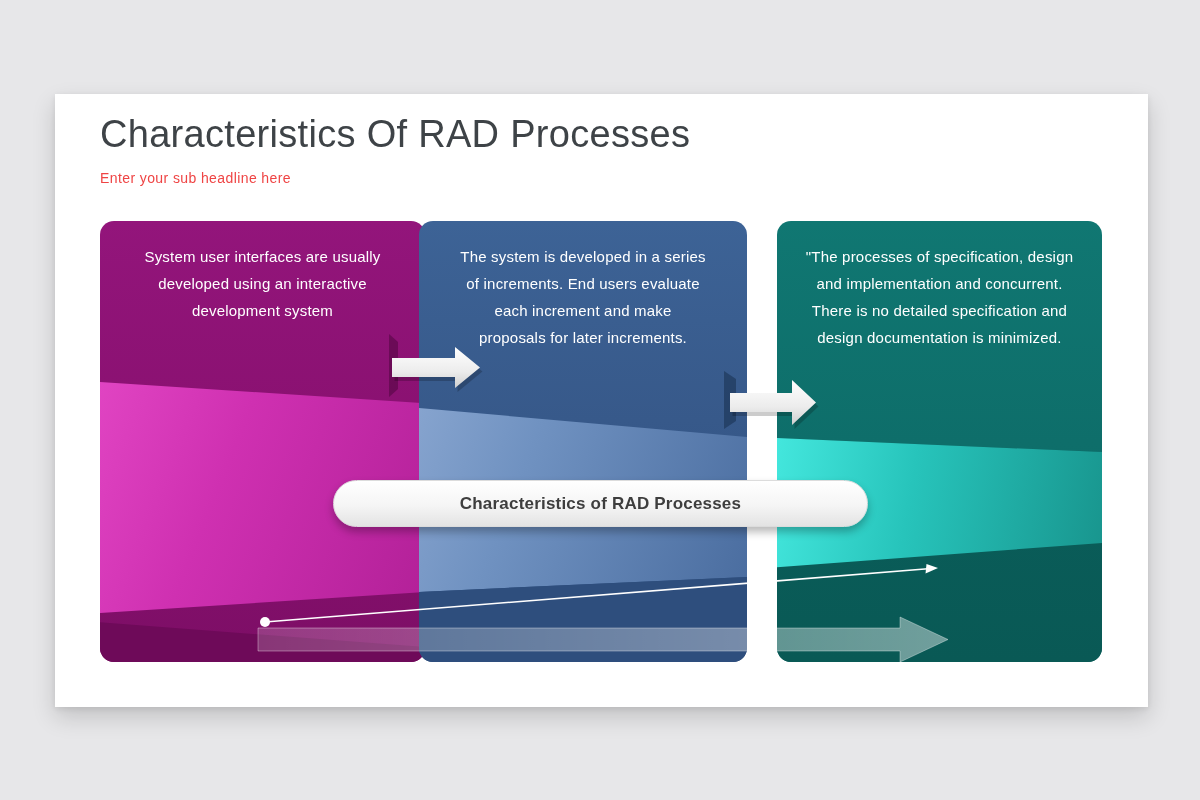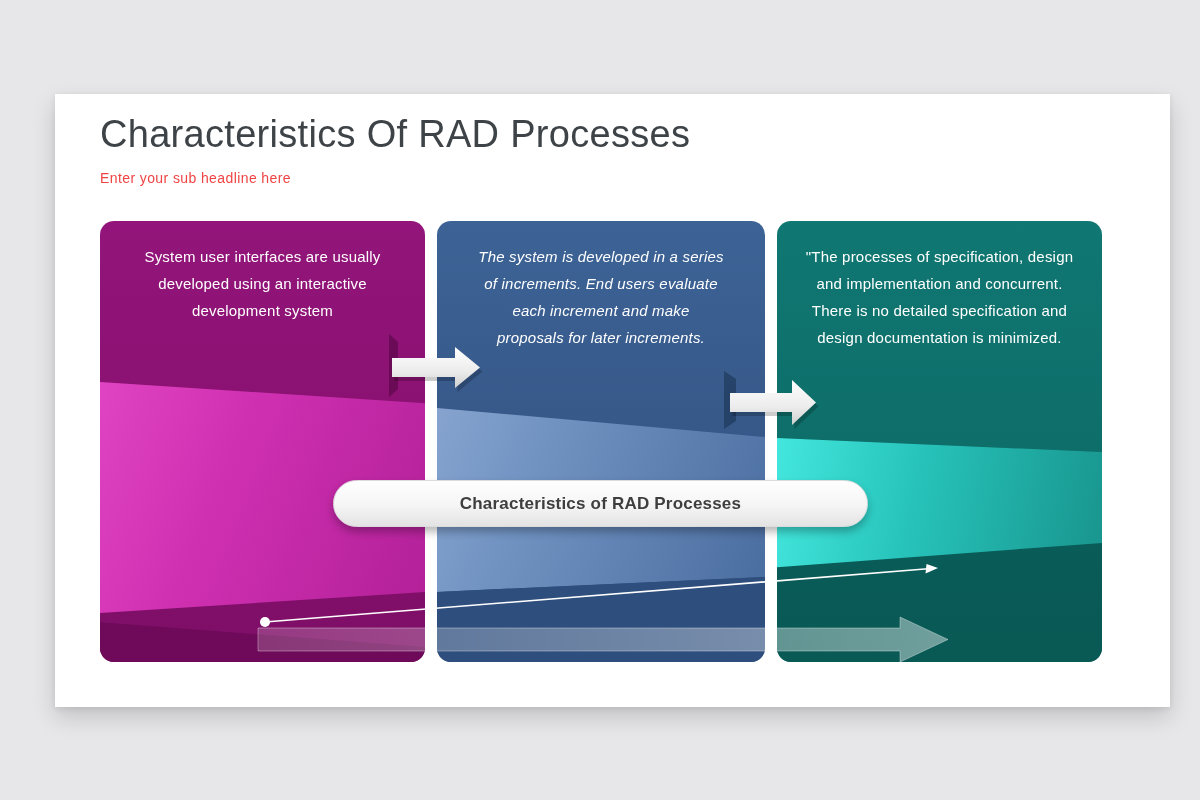--- a/index.html
+++ b/index.html
@@ -8,21 +8,20 @@
     background:#e7e7e9;
   }
   .page {
     position:relative; width:1200px; height:800px;
     background:#e7e7e9; overflow:hidden;
   }
   .slide {
     position:absolute; left:55px; top:94px; width:1093px; height:613px;
     background:#ffffff;
     box-shadow:0 10px 22px rgba(0,0,0,0.16), 0 2px 6px rgba(0,0,0,0.08);
-    padding-left:22px;
   }
   .title {
     position:absolute; left:45px; top:16px; margin:0;
     font-size:38px; font-weight:400; color:#3e4347; letter-spacing:0.3px;
     line-height:48px; white-space:nowrap;
   }
   .subtitle {
     position:absolute; left:45px; top:76px; margin:0;
     font-size:14px; font-weight:400; color:#ef4444; letter-spacing:0.4px;
   }
@@ -36,21 +35,21 @@
   .layer { position:absolute; inset:0; }
   .p1 { left:0; width:325px; background:linear-gradient(180deg,#93157b 0%,#8a1171 45%,#7d0e66 100%); }
   .p1 .wedge {
     clip-path:polygon(0 36.5%, 100% 41.3%, 100% 84.1%, 0 88.9%);
     background:linear-gradient(112deg,#e74cc9 0%,#cf30b1 45%,#b01f96 100%);
   }
   .p1 .band {
     clip-path:polygon(0 91%, 100% 96.6%, 100% 100%, 0 100%);
     background:#6e0a59;
   }
-  .p2 { left:337px; width:328px; background:linear-gradient(180deg,#3d6396 0%,#37598a 45%,#2e4d7c 100%);font-style:italic; }
+  .p2 { left:319px; width:328px; background:linear-gradient(180deg,#3d6396 0%,#37598a 45%,#2e4d7c 100%); }
   .p2 .wedge {
     clip-path:polygon(0 42.4%, 100% 49%, 100% 80.7%, 0 84.1%);
     background:linear-gradient(112deg,#93aed6 0%,#7092c1 40%,#46699c 100%);
   }
   .p2 .band {
     clip-path:polygon(0 84.1%, 100% 80.7%, 100% 100%, 0 100%);
     background:#2e4e7d;
   }
   .p3 { left:677px; width:325px; background:linear-gradient(180deg,#107772 0%,#0e6e6a 50%,#0d6763 100%); }
   .p3 .band {

